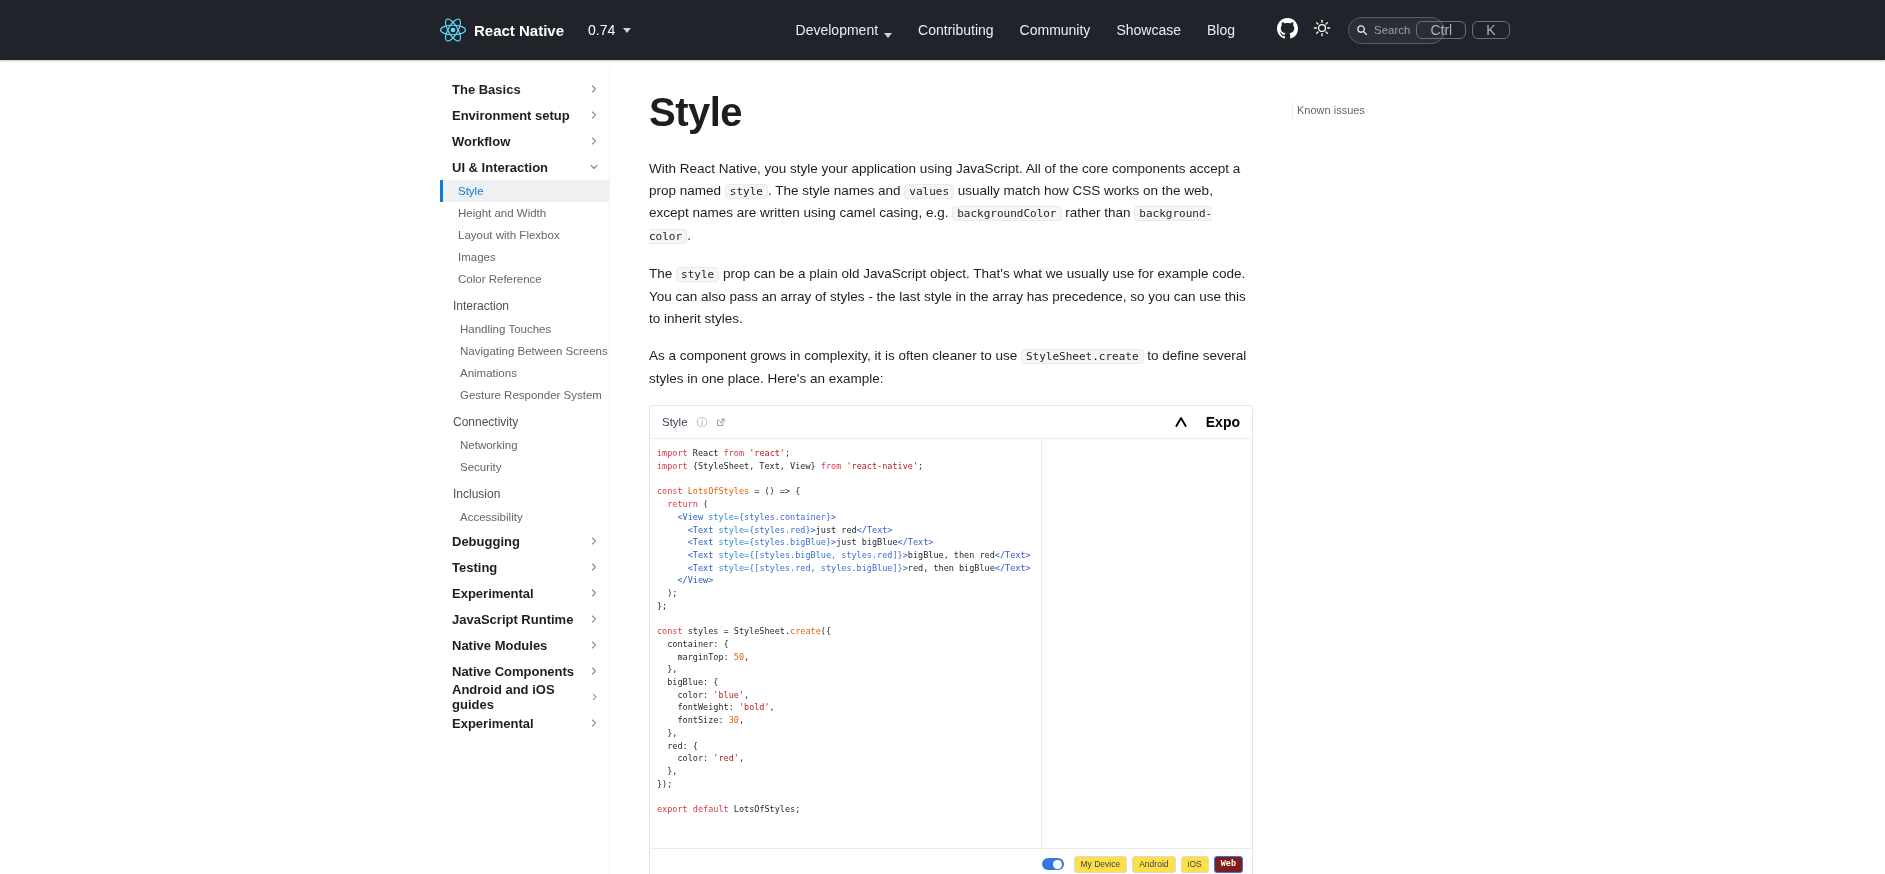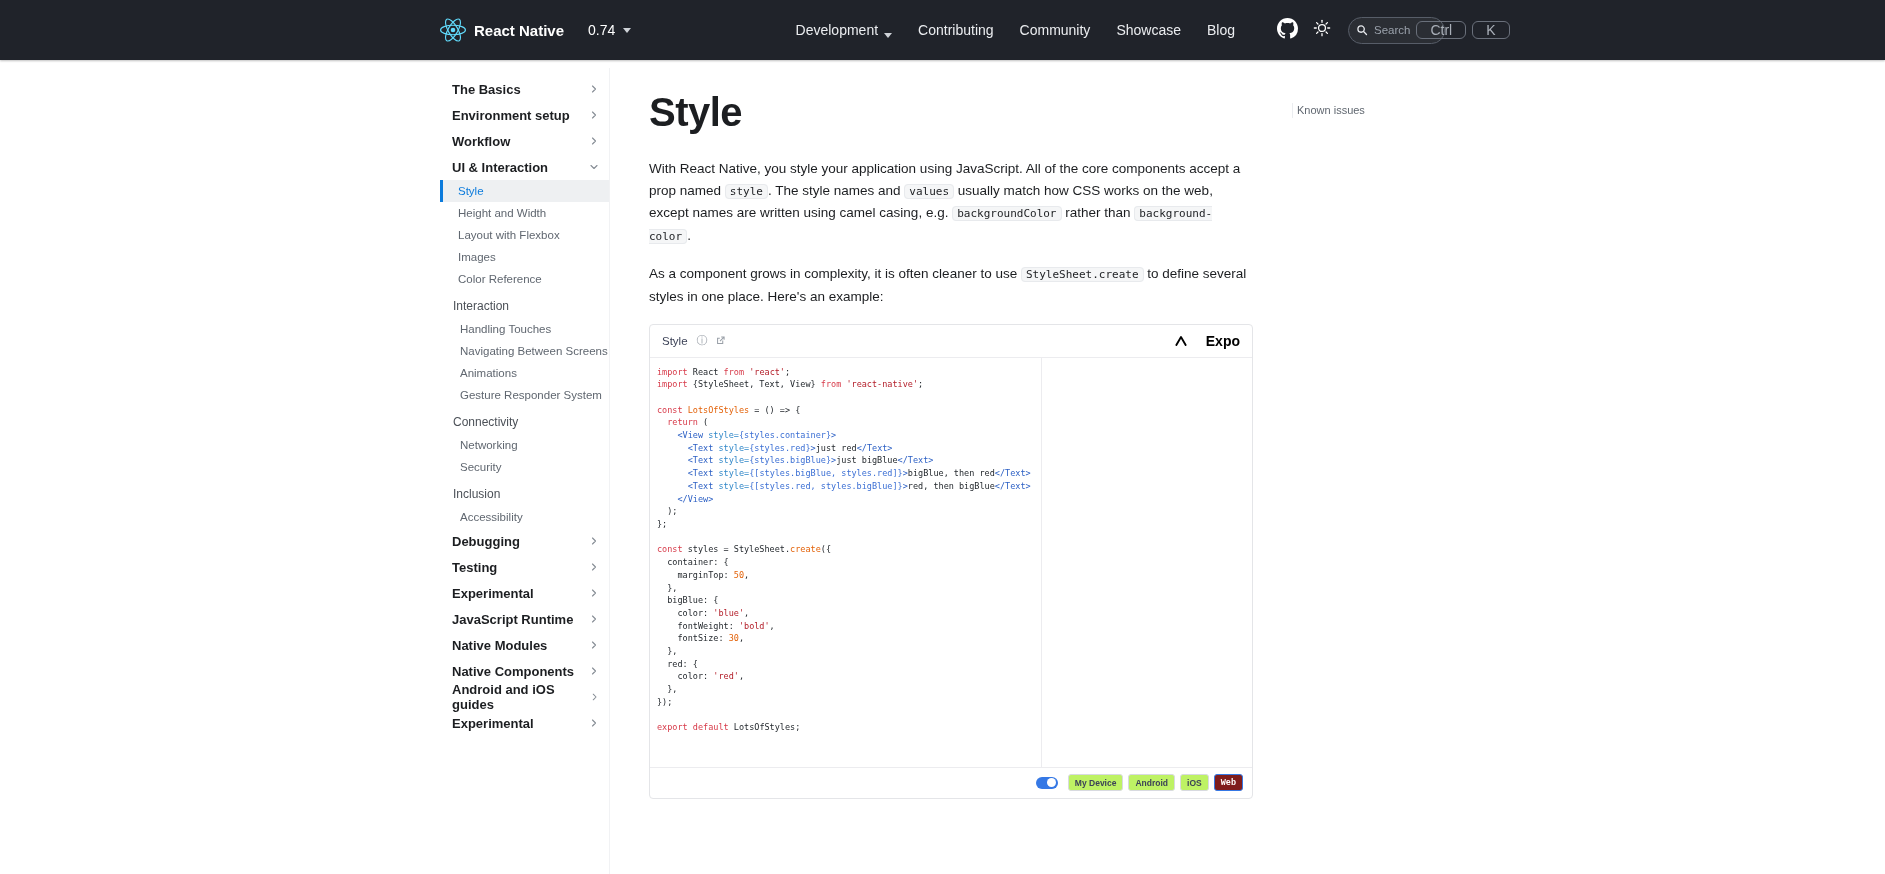--- a/index.html
+++ b/index.html
@@ -67,21 +67,21 @@
   .tok-n{color:#e36209;}
   .tok-fn{color:#e36209;}
   .tok-tag{color:#2b5fc4;}
   .tok-attr{color:#3188c9;}
   .tok-expr{color:#3b6fd4;}
   .pg-footer{height:31px;display:flex;align-items:center;justify-content:flex-end;gap:6px;
              padding:0 9px;border-top:1px solid #ececef;}
   .pg-toggle{width:22px;height:12px;border-radius:7px;background:#3578e5;position:relative;margin-right:4px;cursor:pointer;}
   .pg-toggle .knob{position:absolute;top:1.5px;right:1.5px;width:9px;height:9px;border-radius:50%;background:#fff;}
   .pg-chip{height:17px;padding:0 6px;font-size:8.5px;font-family:"Liberation Sans",sans-serif;
-           border:1px solid #d8dae0;border-radius:3px;background:#bef264;color:#3c4257;cursor:pointer;display:flex;align-items:center;font-weight:bold;}
+           border:1px solid #d8dae0;border-radius:3px;background:#fde047;color:#3c4257;cursor:pointer;display:flex;align-items:center;}
   .pg-chip.active{background:#7f1d1d;border-color:#3578e5;color:#fff;font-weight:700;font-family:Liberation Mono, monospace;}
 </style>
 </head>
 <body>
 
 <nav class="navbar">
   <div class="navbar-inner">
     <a class="brand">
       <span>
         <svg width="26" height="24" viewBox="-11.5 -10.23 23 20.46">
@@ -243,20 +243,21 @@
         <svg class="chev" viewBox="0 0 20 20" width="10" height="10">
           <path d="M7 4l6 6-6 6" fill="none" stroke="currentColor" stroke-width="2.2" stroke-linecap="round" stroke-linejoin="round"></path>
         </svg>
       </div>
     </aside>
 
   <main class="main">
     <h1 class="page-title">Style</h1>
     <div id="paragraphs">
         <p class="doc-p">With React Native, you style your application using JavaScript. All of the core components accept a prop named <code class="inline-code">style</code>. The style names and <code class="inline-code">values</code> usually match how CSS works on the web, except names are written using camel casing, e.g. <code class="inline-code">backgroundColor</code> rather than <code class="inline-code">background-color</code>.</p>
+        <p class="doc-p">The <code class="inline-code">style</code> prop can be a plain old JavaScript object. That's what we usually use for example code. You can also pass an array of styles - the last style in the array has precedence, so you can use this to inherit styles.</p>
         <p class="doc-p">As a component grows in complexity, it is often cleaner to use <code class="inline-code">StyleSheet.create</code> to define several styles in one place. Here's an example:</p>
       </div>
 
     <div class="playground">
       <div class="pg-header">
         <span class="pg-title">Style</span>
         <span class="pg-iconbtn">ⓘ</span>
         <span class="pg-iconbtn">
           <svg width="11" height="11" viewBox="0 0 16 16" fill="currentColor">
             <path d="M9 2h5v5h-1.5V4.6L7.8 9.3 6.7 8.2l4.7-4.7H9V2zM3 4h4v1.5H4.5v6h6V8H12v5H3V4z"></path>

